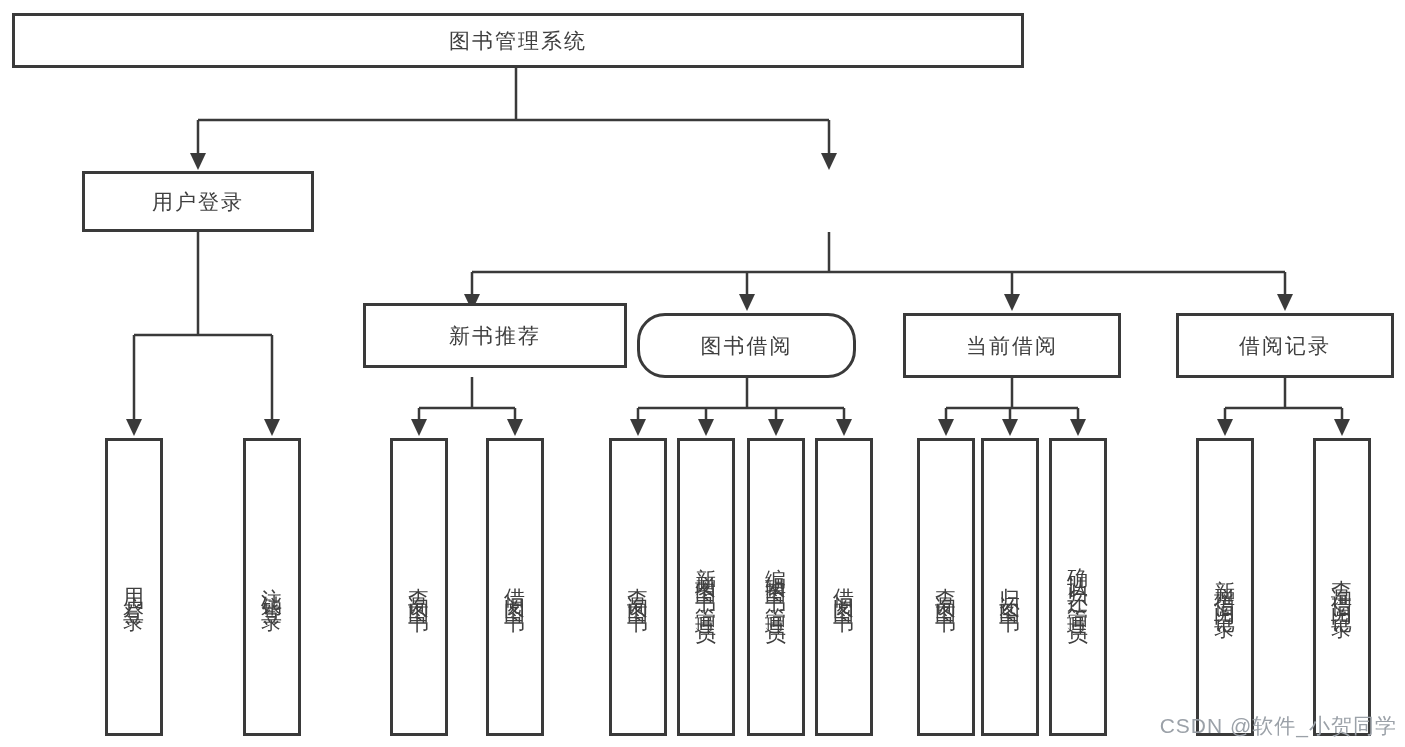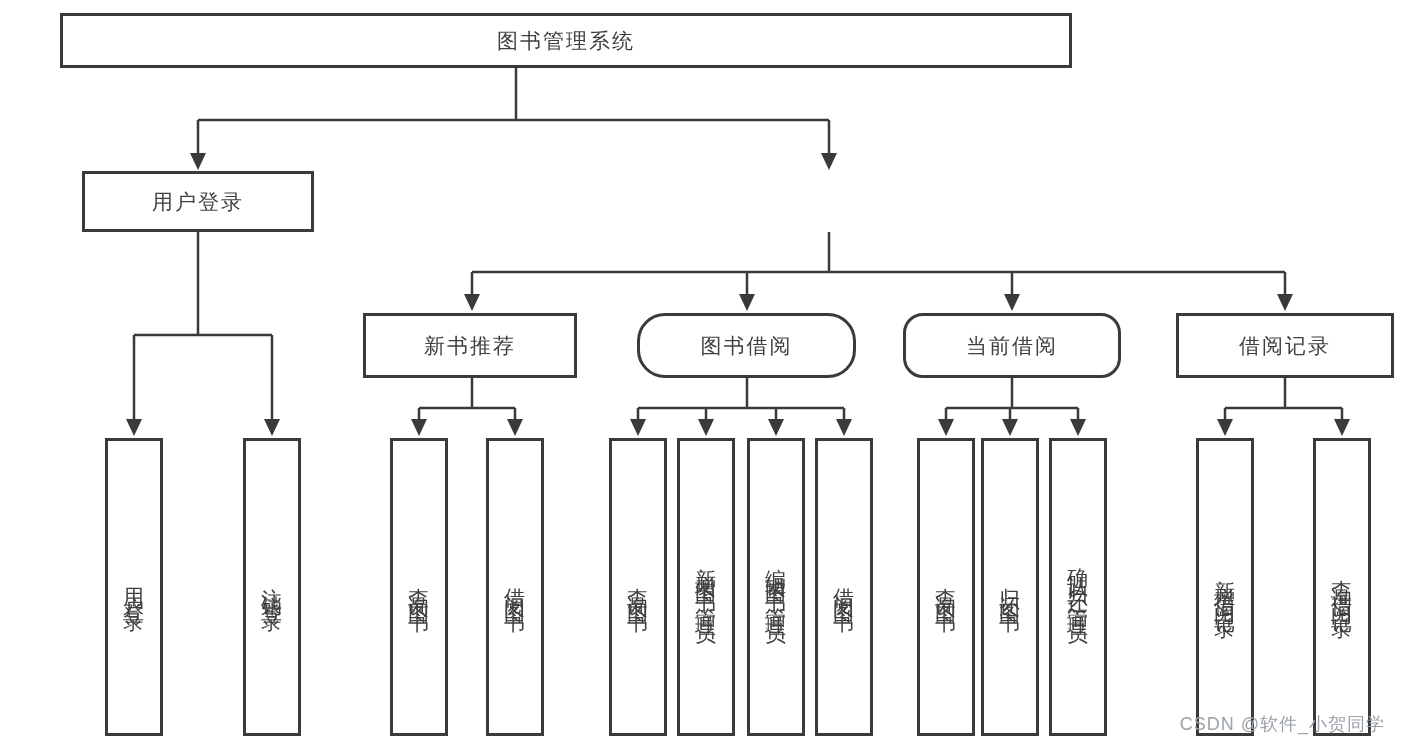--- a/index.html
+++ b/index.html
@@ -31,22 +31,22 @@
   .vnode{
     position:absolute;box-sizing:border-box;
     top:438px;width:58px;height:298px;
     border:3px solid var(--line);background:var(--box-bg);
     writing-mode:vertical-rl;text-orientation:mixed;
     display:flex;align-items:center;justify-content:center;
     font-size:21px;letter-spacing:0.38em;color:var(--text);
     line-height:1;
   }
   .watermark{
-    position:absolute;right:20px;top:712px;
-    font-size:18px;letter-spacing:1px;
+    position:absolute;right:8px;top:712px;
+    font-size:21px;letter-spacing:1px;
     color:var(--wm);
     white-space:nowrap;
   }
 </style>
 </head>
 <body>
 
 <div class="canvas">
 
   <svg class="wires" viewBox="0 0 1405 747">
@@ -85,27 +85,27 @@
       <polygon points="1002,419 1018,419 1010,436"></polygon>
       <polygon points="1070,419 1086,419 1078,436"></polygon>
     </g>
     <g>
       <path d="M1285 377 V408 M1225 408 H1342 M1225 408 V421 M1342 408 V421"></path>
       <polygon points="1217,419 1233,419 1225,436"></polygon>
       <polygon points="1334,419 1350,419 1342,436"></polygon>
     </g>
   </svg>
 
-  <div class="hnode" style="left:12px;top:13px;width:1012px;height:55px;margin-left:48px;">图书管理系统</div>
+  <div class="hnode" style="left:12px;top:13px;width:1012px;height:55px;">图书管理系统</div>
 
   <div class="hnode" style="left:82px;top:171px;width:232px;height:61px;">用户登录</div>
 
-  <div class="hnode" style="left:363px;top:313px;width:214px;height:65px;">新书推荐</div>
+  <div class="hnode" style="left:363px;top:303px;width:264px;height:65px;">新书推荐</div>
   <div class="hnode" style="left:637px;top:313px;width:219px;height:65px;border-radius:28px;">图书借阅</div>
-  <div class="hnode" style="left:903px;top:313px;width:218px;height:65px;border-radius:20px;">当前借阅</div>
+  <div class="hnode" style="left:903px;top:313px;width:218px;height:65px;">当前借阅</div>
   <div class="hnode" style="left:1176px;top:313px;width:218px;height:65px;">借阅记录</div>
 
   <div class="vnode" style="left:105px;">用户登录</div>
   <div class="vnode" style="left:243px;">注销登录</div>
 
   <div class="vnode" style="left:390px;">查询图书</div>
   <div class="vnode" style="left:486px;">借阅图书</div>
 
   <div class="vnode" style="left:609px;">查询图书</div>
   <div class="vnode" style="left:677px;">新增图书（管理员）</div>

